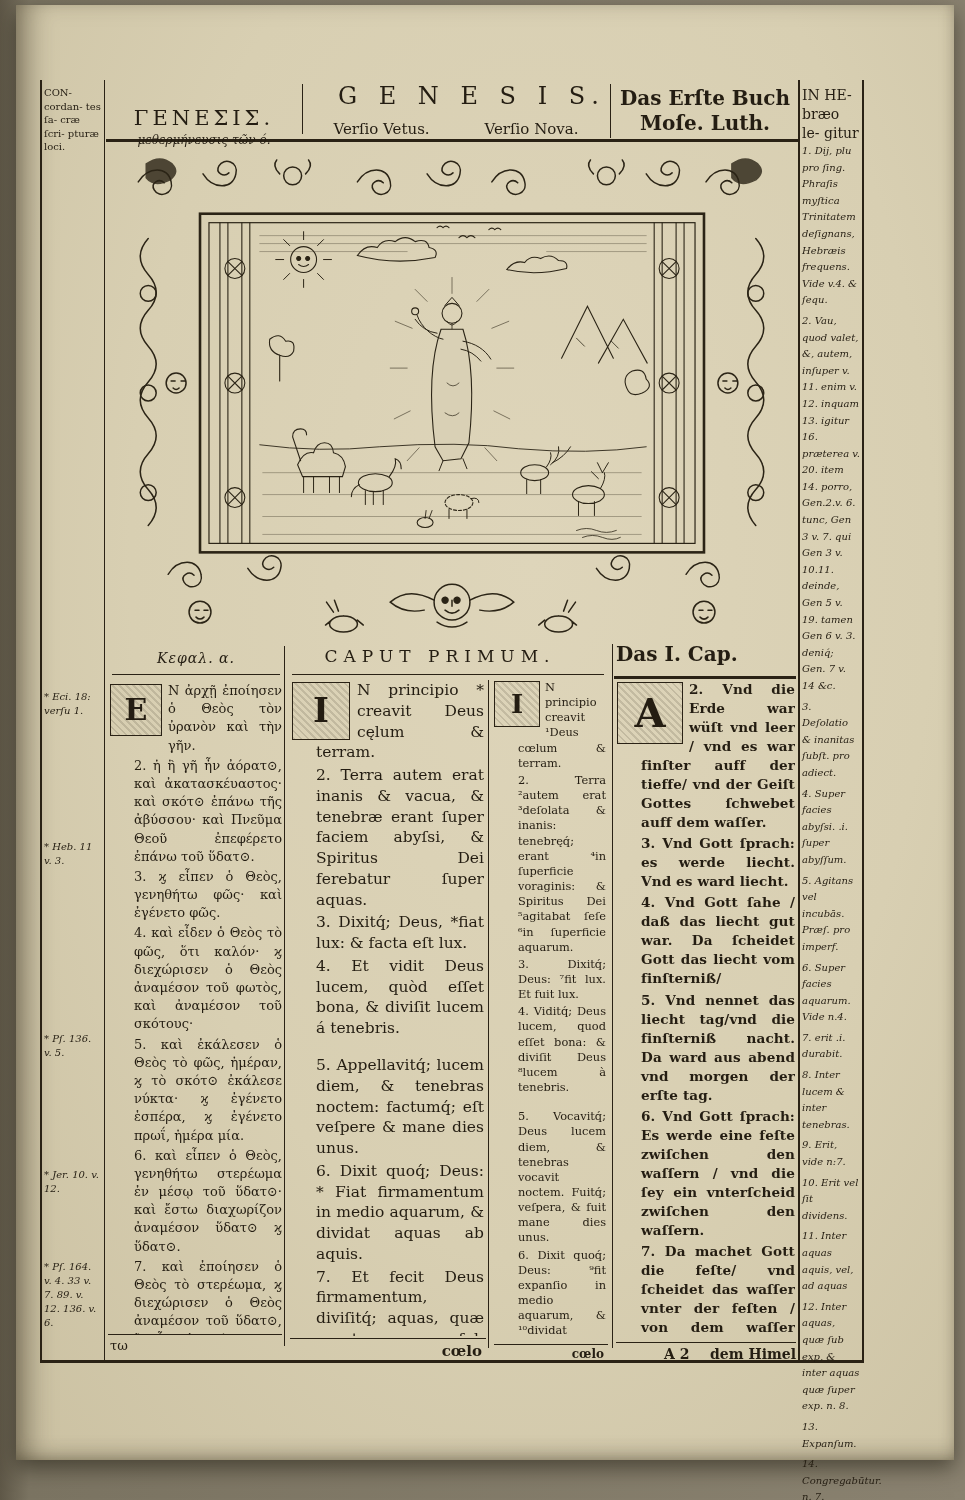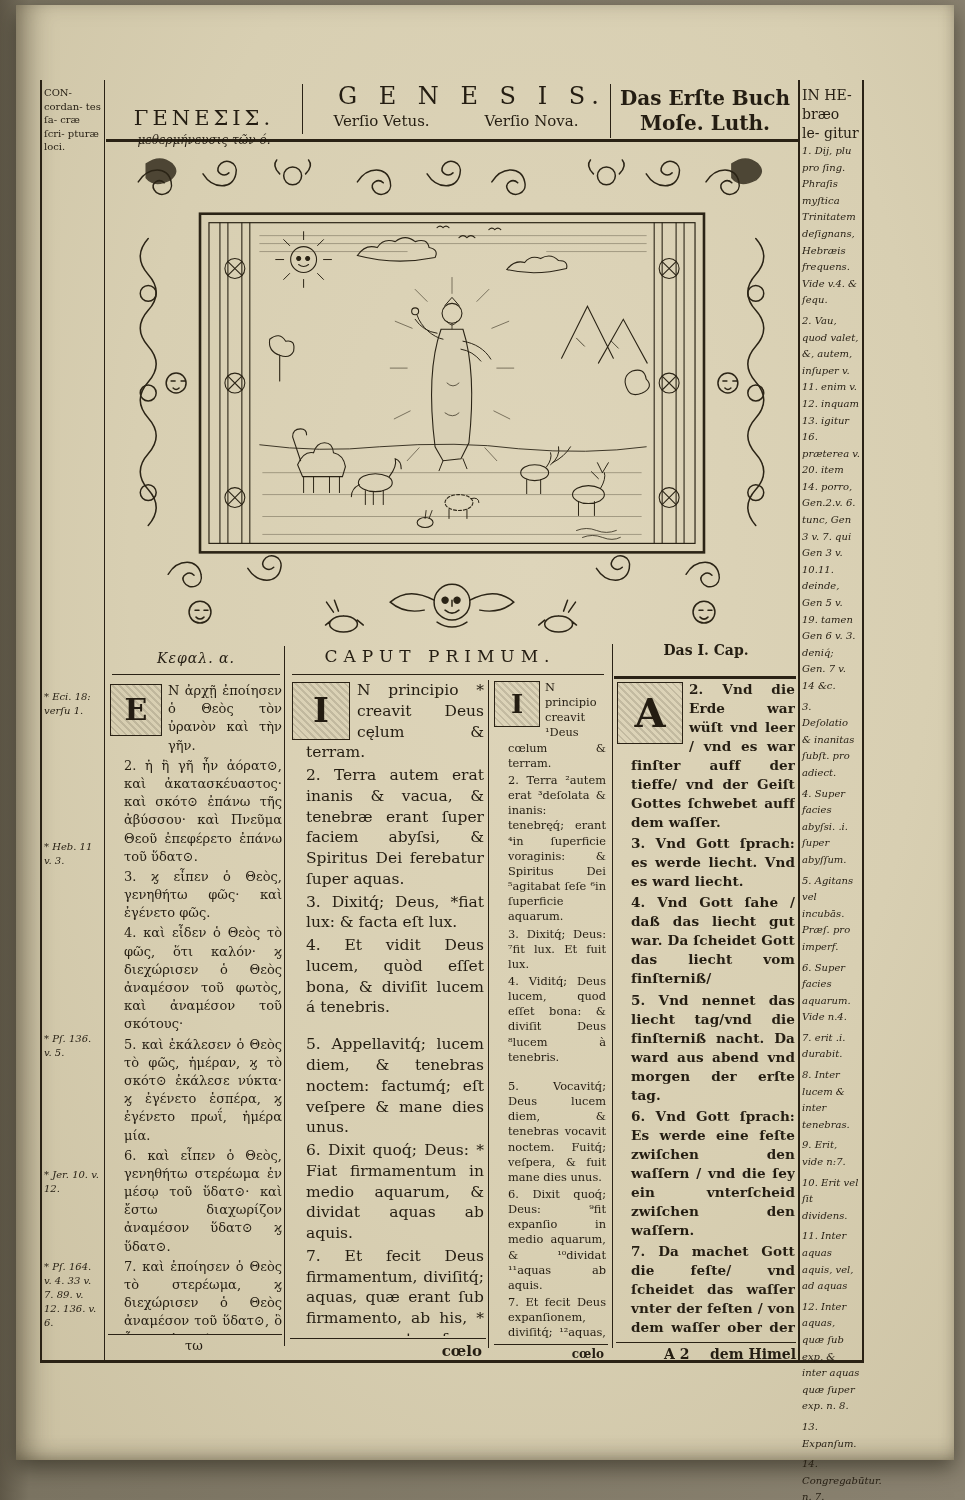--- a/index.html
+++ b/index.html
@@ -8,21 +8,21 @@
          font-family:"DejaVu Serif","DejaVu Sans",serif;color:#241d12;}
   .paper{position:absolute;left:16px;top:5px;width:938px;height:1455px;
          background:radial-gradient(ellipse at 55% 38%,#ded5ba 0%,#d8cfb2 55%,#cbc1a2 100%);
          box-shadow:inset 22px 0 30px -14px rgba(55,46,30,.6),
                     inset -8px 0 16px -10px rgba(55,46,30,.35),
                     inset 0 -14px 22px -14px rgba(55,46,30,.45),
                     0 8px 20px rgba(30,25,15,.55);}
   .vr,.hr{position:absolute;background:#2a2215;}
   .txt{position:absolute;}
   p{margin:0;}
-  .verse{text-align:justify;margin:0 0 2px 6px;padding-left:8px;}
+  .verse{text-align:justify;margin:0 0 2px 16px;padding-left:8px;}
   .col{position:absolute;overflow:hidden;}
   .initial{float:left;border:1.6px solid #2a2215;box-sizing:border-box;
            display:flex;align-items:center;justify-content:center;
            background:repeating-linear-gradient(45deg,rgba(43,36,22,.14) 0 2px,transparent 2px 5px);
            font-weight:bold;}
   
   .greek-col{left:110px;top:682px;width:172px;height:652px;font-size:13px;line-height:1.40;}
   .greek-col .initial{width:52px;height:52px;font-size:30px;margin:2px 6px 1px 0;}
   .vetus-col{left:292px;top:680px;width:192px;height:656px;font-size:15.5px;line-height:1.34;}
   .vetus-col .initial{width:58px;height:58px;font-size:34px;margin:2px 7px 1px 0;}
@@ -34,36 +34,36 @@
   .german-col{left:617px;top:680px;width:178px;height:656px;font-size:13.6px;line-height:1.40;
               font-weight:bold;letter-spacing:.1px;}
   .german-col .initial{width:66px;height:62px;font-size:40px;margin:2px 6px 1px 0;}
   .german-col .verse:nth-of-type(8){margin-top:12px;}
   
   .greek-head{left:108px;top:86px;width:192px;text-align:center;margin-top:20px;}
   .greek-title{font-size:21px;letter-spacing:4px;}
   .greek-sub{font-size:12px;font-style:italic;margin-top:3px;}
   .latin-head{left:306px;top:82px;width:300px;text-align:center;}
   .latin-title{font-size:24px;letter-spacing:7px;text-align:right;}
-  .latin-sub{display:flex;justify-content:space-around;font-size:15px;margin-top:2px;}
+  .latin-sub{display:flex;justify-content:space-around;font-size:15px;margin-top:10px;}
   .german-head{left:614px;top:86px;width:182px;text-align:center;font-weight:bold;}
   .german-head div{font-size:20px;line-height:1.25;}
   
   .lmargin-head{left:44px;top:86px;width:58px;font-size:10px;line-height:1.35;}
   .lnote{position:absolute;left:0;width:58px;font-style:italic;font-size:10px;line-height:1.4;}
   .lnotes{position:absolute;left:44px;top:682px;width:60px;height:660px;}
   .rm-head{left:802px;top:86px;width:58px;font-size:14px;line-height:1.35;}
   .rnotes{left:802px;top:143px;width:58px;font-size:10px;line-height:1.66;font-style:italic;}
   .rnote{margin-bottom:4px;}
   
   .h-greek{left:110px;top:650px;width:172px;text-align:center;font-size:14px;letter-spacing:1px;font-style:italic;}
   .h-caput{left:282px;top:646px;width:316px;text-align:center;font-size:17px;letter-spacing:6px;}
-  .h-german{left:616px;top:642px;width:180px;text-align:center;font-size:14px;font-weight:bold;}
-  
-  .cw-greek{left:110px;top:1338px;width:168px;text-align:center;font-size:13px;}
+  .h-german{left:616px;top:642px;width:180px;text-align:left;font-size:20px;font-weight:bold;}
+  
+  .cw-greek{left:110px;top:1338px;width:168px;text-align:left;font-size:13px;}
   .cw-vetus{left:292px;top:1342px;width:190px;text-align:right;font-size:15px;font-weight:bold;}
   .cw-nova{left:494px;top:1347px;width:110px;text-align:right;font-size:12px;font-weight:bold;}
   .sig-row{left:616px;top:1346px;width:180px;display:flex;font-size:14px;font-weight:bold;}
   .sig-row .sig{margin-left:48px;}
   .sig-row .cw{margin-left:auto;}
   .woodcut{position:absolute;left:107px;top:144px;width:690px;height:498px;}
 </style>
 </head>
 <body>
 

